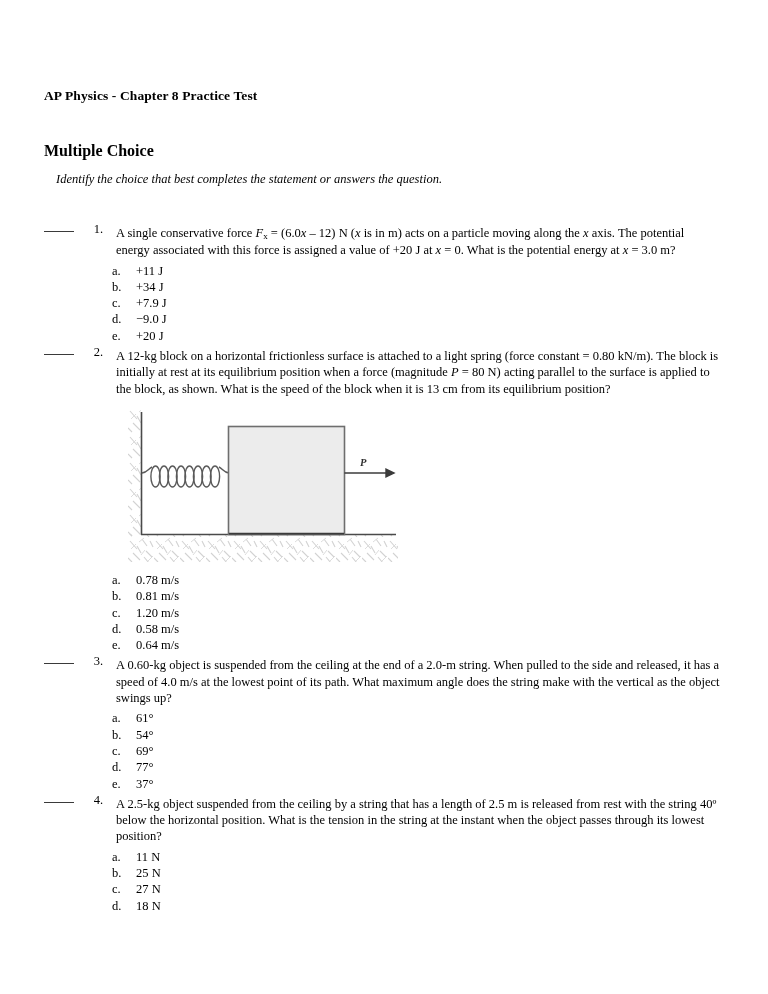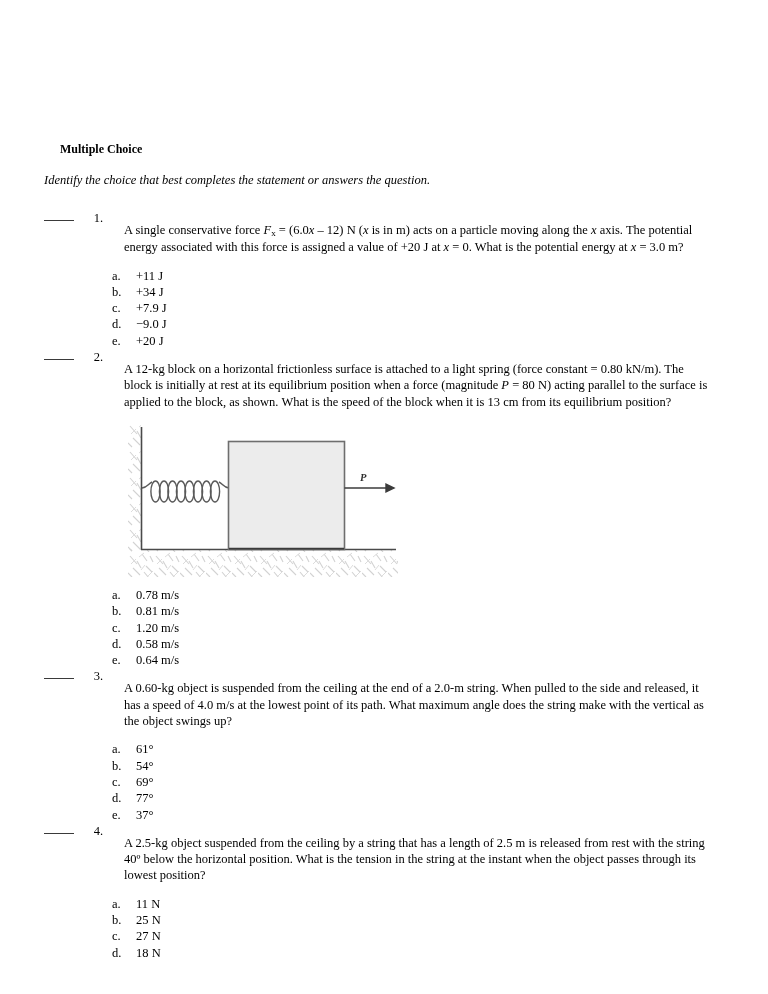--- a/index.html
+++ b/index.html
@@ -29,28 +29,28 @@
     width: 680px;
   }
   .doc-title {
     font-weight: bold;
     font-size: 13.5px;
     letter-spacing: 0.1px;
     margin: 0 0 0 0;
   }
   .section-head {
     font-weight: bold;
-    font-size: 12px;
-    margin: 16px;
+    font-size: 16px;
+    margin: 0;
     padding: 0;
   }
   .section-sub {
     font-style: italic;
     font-size: 12.5px;
-    margin: 0;
+    margin: 12px;
     padding: 0;
   }
   .spacer-lg { height: 38px; }
   .spacer-md { height: 22px; }
 
   .question {
     display: block;
     position: relative;
     margin-bottom: 0px;
   }
@@ -78,21 +78,21 @@
     padding-right: 9px;
     box-sizing: border-box;
   }
   .q-body {
     flex: 1 1 auto;
     font-size: 12.5px;
     line-height: 16.3px;
     text-align: left;
   }
   .q-text {
-    margin: 12px;
+    margin: 4px;
   }
   .q-text i { font-style: italic; }
   .q-text sub {
     font-size: 9px;
     vertical-align: baseline;
     position: relative;
     top: 2px;
   }
   .choices {
     margin: 0;
@@ -131,20 +131,21 @@
     font-size: 10.5px;
     color: #2e2e2e;
   }
 </style>
 </head>
 <body>
 
 <div class="page">
   <div class="content">
 
+    <div class="doc-title">AP Physics - Chapter 8 Practice Test</div>
 
     <div class="spacer-lg"></div>
 
     <div class="section-head">Multiple Choice</div>
     <div class="section-sub">Identify the choice that best completes the statement or answers the question.</div>
 
     <div class="spacer-md"></div>
 
     <div class="question">
       <div class="q-row">

